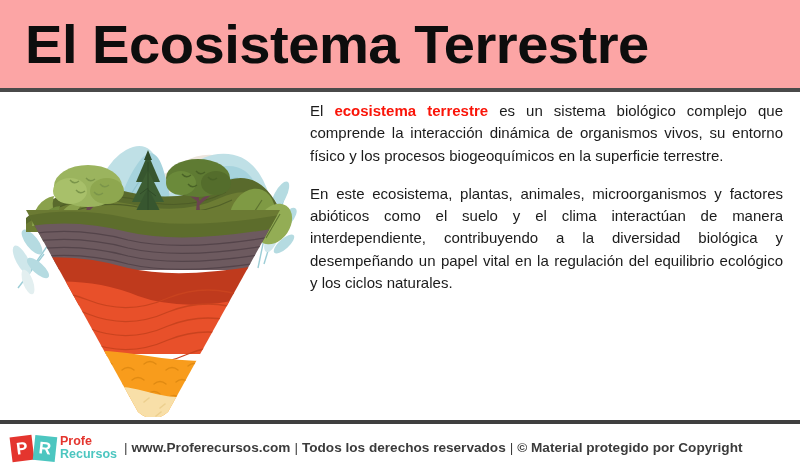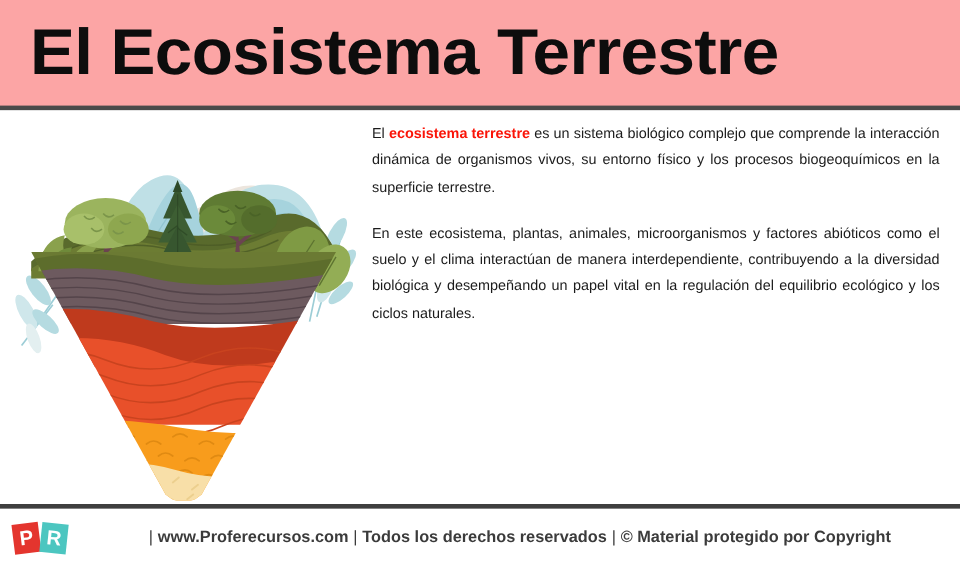--- a/index.html
+++ b/index.html
@@ -37,21 +37,21 @@
     position:absolute; left:0; top:92px; width:800px; height:328px;
     background:#ffffff;
   }
 
   
   #text-column{
     position:absolute; left:310px; top:8px; width:473px;
   }
   .para{
     text-align:justify;
-    font-size:12px;
+    font-size:15px;
     line-height:22.3px;
     color:#1b1b1b;
     margin-bottom:16px;
   }
   .para:last-child{ margin-bottom:4px; }
   .hl{ color:#fa1408; font-weight:700; }
 
   
   #illustration{
     position:absolute; left:8px; top:0px; width:290px; height:325px;
@@ -293,19 +293,23 @@
   </div>
 
 </div>
 
 <div id="footer-rule"></div>
 <div id="footer">
 
   <div id="footer-logo">
     <div class="tile" id="tile-p">P</div>
     <div class="tile" id="tile-r">R</div>
+    <div id="logo-words">
+      <span id="logo-profe">Profe</span>
+      <span id="logo-recursos">Recursos</span>
+    </div>
   </div>
 
   <div id="footer-text">
     <span class="sep">|</span><span>www.Proferecursos.com</span><span class="sep">|</span><span>Todos los derechos reservados</span><span class="sep">|</span><span>© Material protegido por Copyright</span>
   </div>
 
 </div>
 
 </body></html>

